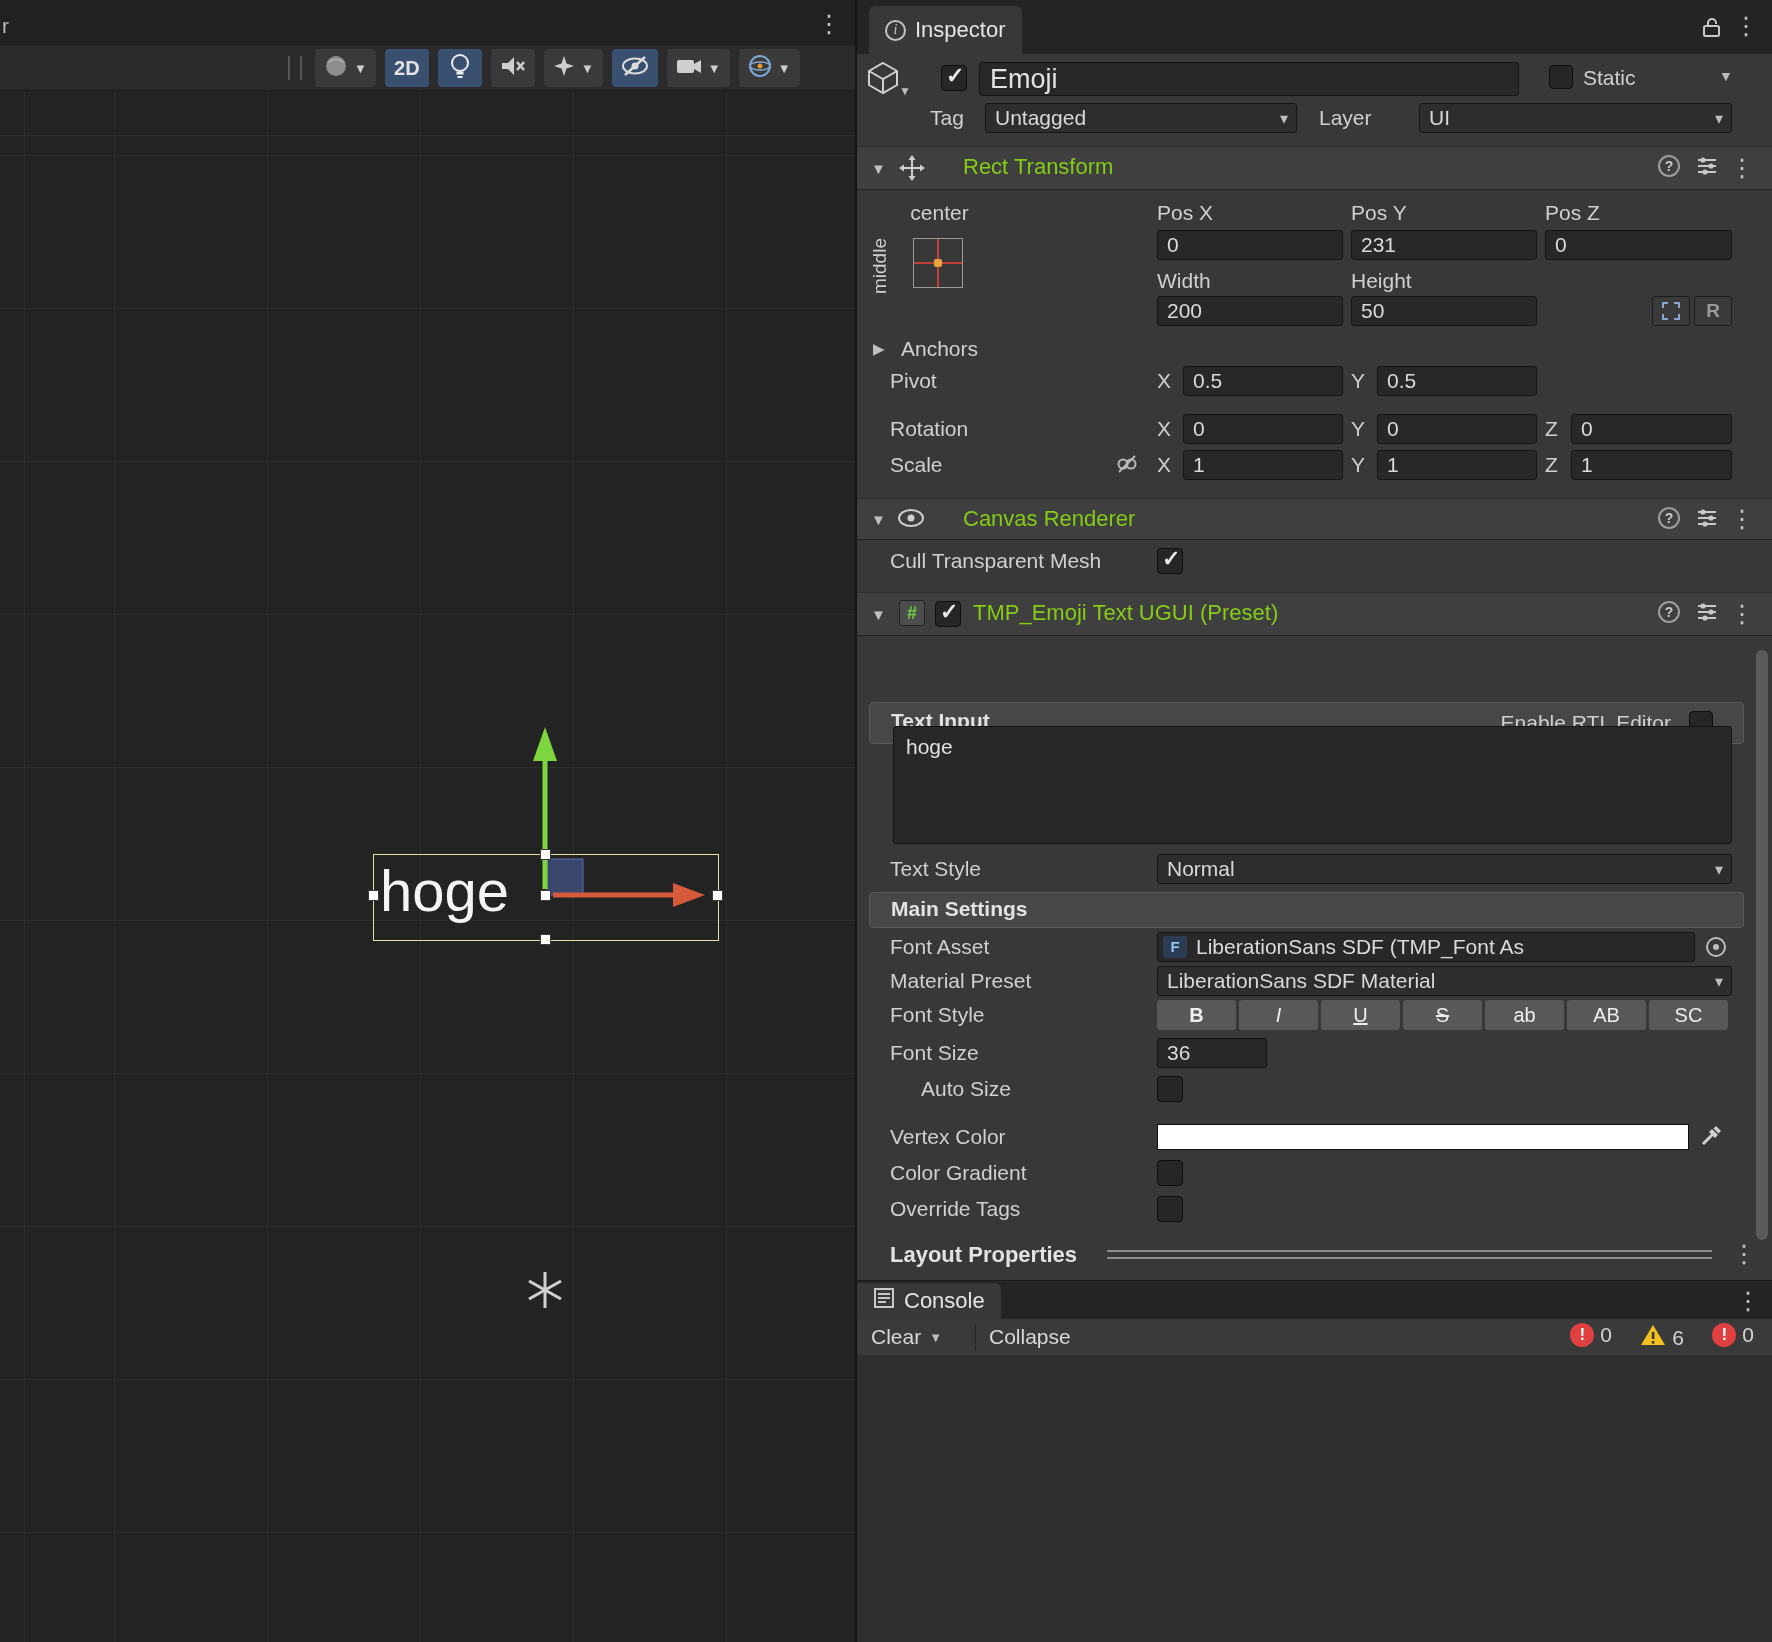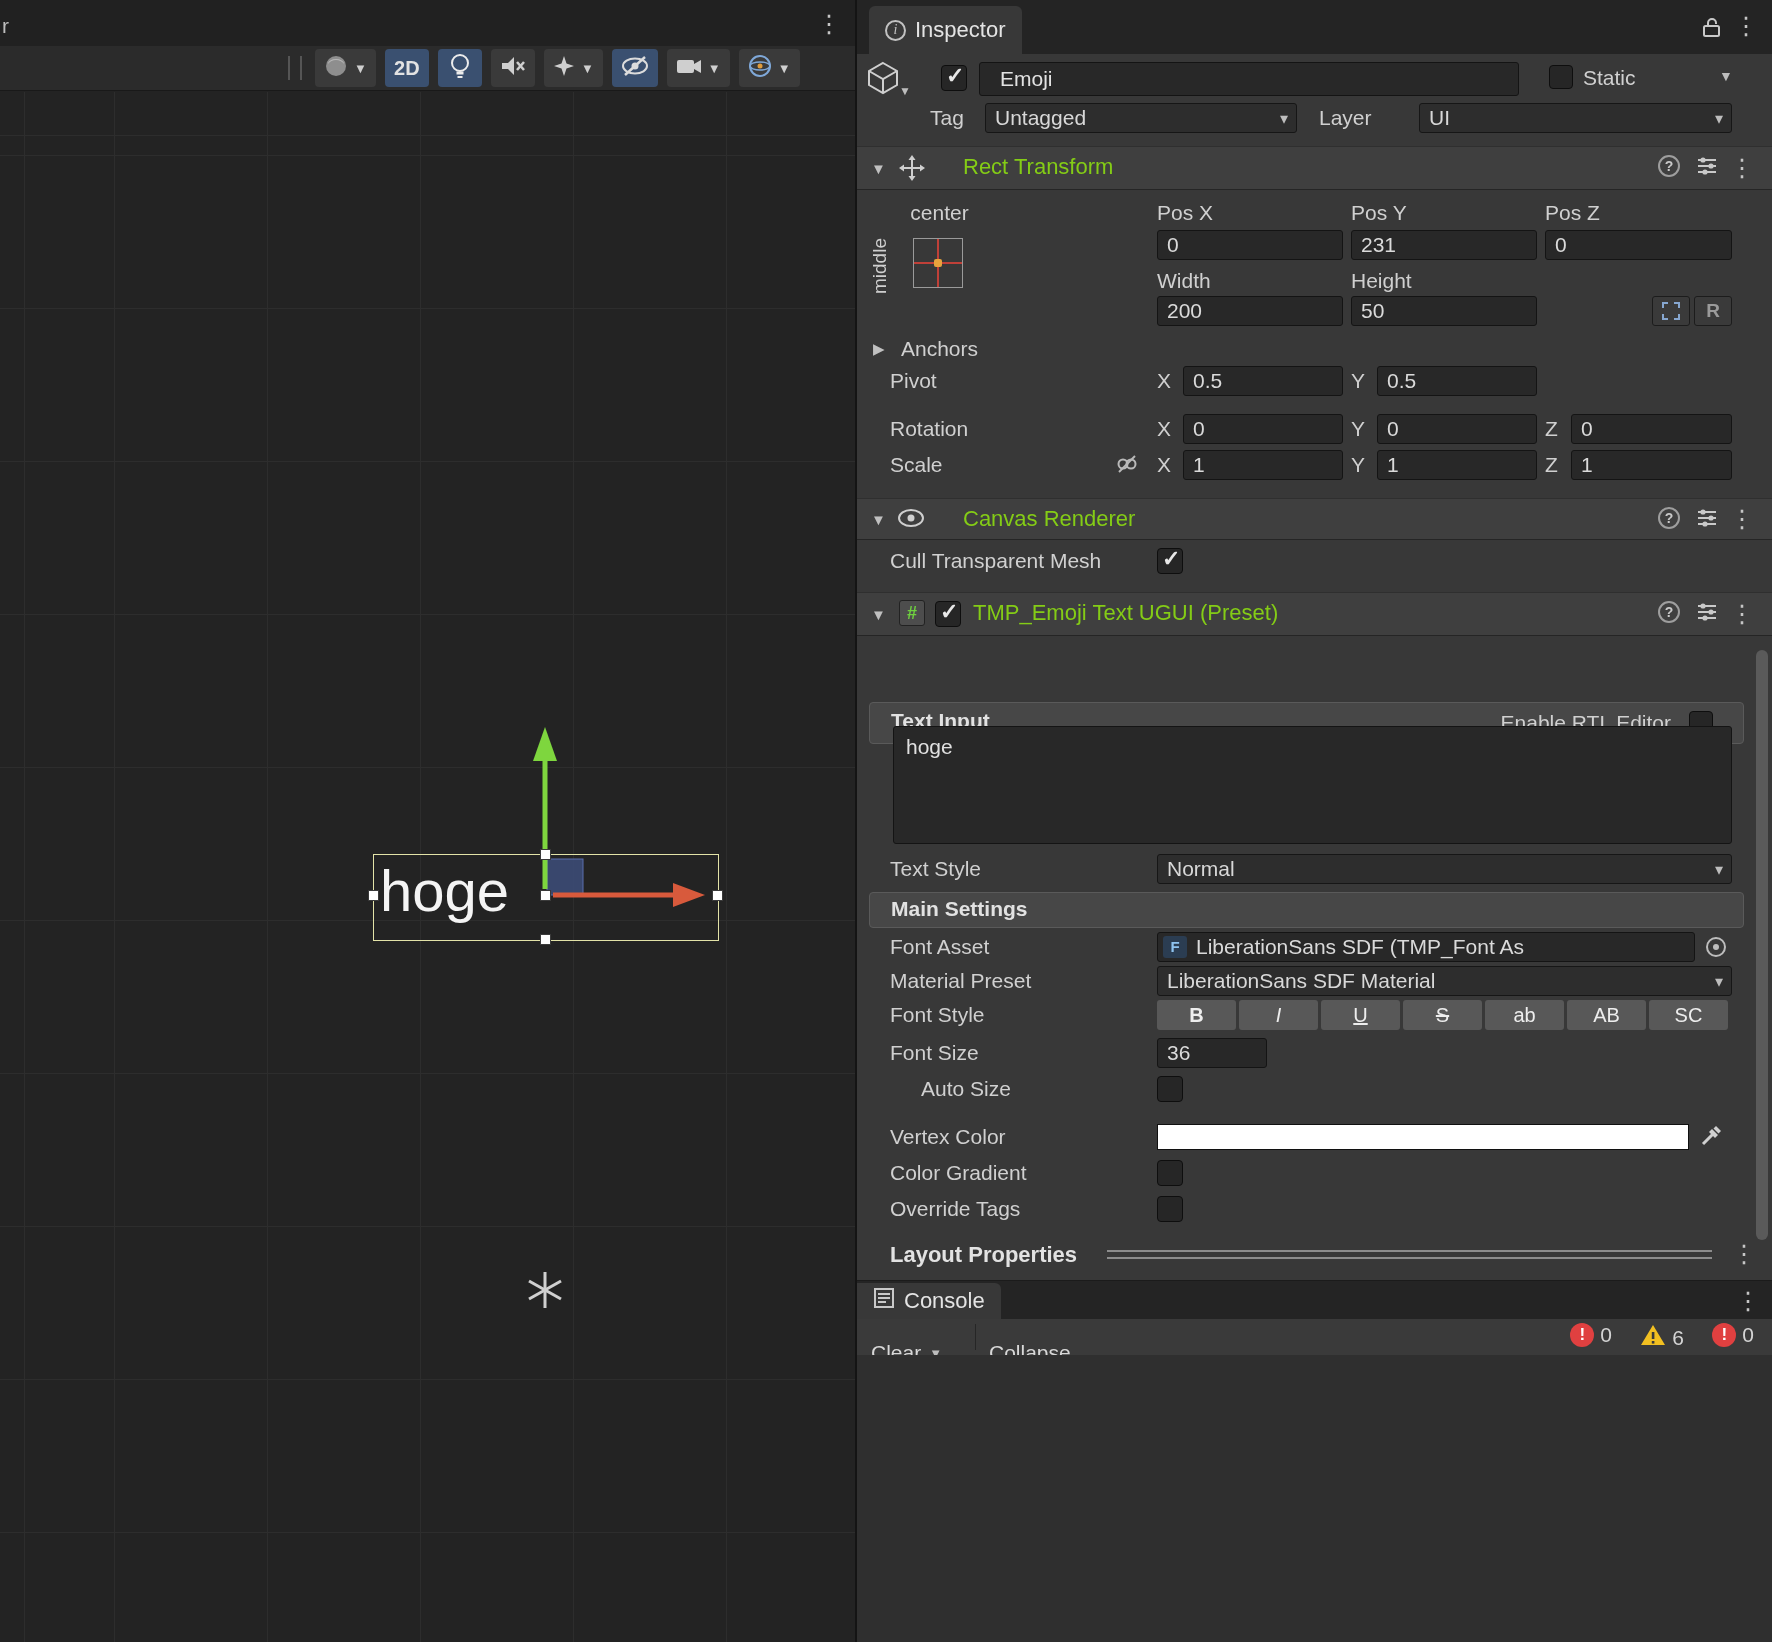--- a/index.html
+++ b/index.html
@@ -17,21 +17,21 @@
       font-size:21px;line-height:28px;color:#dadada;padding:0 9px;box-sizing:border-box;
       white-space:nowrap;overflow:hidden;}
   .dd{position:absolute;height:30px;background:#2d2d2d;border:1px solid #161616;border-radius:3px;
       font-size:21px;line-height:28px;color:#d8d8d8;padding:0 30px 0 9px;box-sizing:border-box;
       white-space:nowrap;overflow:hidden;}
   .dd::after{content:"▾";position:absolute;right:8px;top:1px;font-size:16px;color:#bdbdbd;}
   .cb{position:absolute;width:26px;height:26px;background:#262626;border:1px solid #0e0e0e;
       border-radius:4px;box-sizing:border-box;}
   .cb.on::after{content:"✓";position:absolute;left:4px;top:-3px;font-size:22px;color:#e8e8e8;font-weight:bold;}
   input.name-field{position:absolute;height:34px;background:#282828;border:1px solid #141414;border-radius:3px;
-      color:#e2e2e2;font-size:21px;padding:0 20px;box-sizing:border-box;font-family:"Liberation Sans",sans-serif;}
+      color:#e2e2e2;font-size:27px;padding:0 10px;box-sizing:border-box;font-family:"Liberation Sans",sans-serif;}
   
   #scene{position:absolute;left:0;top:0;width:855px;height:1642px;background:#232323;}
   #scene-top{position:absolute;left:0;top:0;right:0;height:46px;background:#212121;}
   #scene-toolbar{position:absolute;left:0;top:46px;right:0;height:45px;background:#2b2b2b;
       border-bottom:1px solid #191919;display:flex;align-items:center;gap:9px;padding-left:288px;box-sizing:border-box;}
   .drag-handle{width:10px;height:24px;border-left:2px solid #555;border-right:2px solid #555;margin-right:4px;}
   .tbtn{height:38px;min-width:44px;border-radius:4px;background:#3a3a3a;display:flex;align-items:center;
       justify-content:center;gap:6px;color:#e2e2e2;font-size:20px;font-weight:bold;padding:0 9px;box-sizing:border-box;}
   .tbtn.on{background:#3a5070;}
   .tb-arrow{font-size:13px;color:#cfcfcf;font-weight:normal;}
@@ -72,21 +72,21 @@
       font-size:19px;color:#cfcfcf;}
   .blueprint-ico{width:18px;height:18px;border:2px dashed #86a6cf;box-sizing:border-box;}
   .mini-btn{position:absolute;height:30px;background:#3a3a3a;border:1px solid #1c1c1c;border-radius:3px;
       display:flex;align-items:center;justify-content:center;box-sizing:border-box;color:#9a9a9a;font-size:19px;font-weight:bold;}
   .swatch{position:absolute;height:26px;background:#ffffff;border:1px solid #101010;box-sizing:border-box;}
   .dbl-line{position:absolute;height:9px;border-top:2px solid #8c8c8c;border-bottom:2px solid #8c8c8c;box-sizing:border-box;}
   
   #console{position:absolute;left:0;right:0;top:1280px;bottom:0;background:#313131;border-top:1px solid #1b1b1b;}
   #console-tabbar{position:absolute;left:0;top:0;right:0;height:44px;background:#242424;}
   #console-toolbar{position:absolute;left:0;top:38px;right:0;height:36px;background:#3a3a3a;border-bottom:1px solid #202020;}
-  .c-btn{position:absolute;top:16px;height:36px;display:flex;align-items:center;gap:8px;font-size:21px;color:#d8d8d8;padding:0 6px;}
+  .c-btn{position:absolute;top:0;height:36px;display:flex;align-items:center;gap:8px;font-size:21px;color:#d8d8d8;padding:0 6px;}
   .badge{position:absolute;top:4px;display:flex;align-items:center;gap:6px;font-size:21px;color:#d4d4d4;}
   .err-ico{width:24px;height:24px;border-radius:50%;background:#e04040;color:#fff;display:flex;align-items:center;
       justify-content:center;font-weight:bold;font-size:17px;}
   .scrollthumb{position:absolute;right:4px;width:12px;border-radius:6px;background:#5a5a5a;}
 </style>
 </head>
 <body>
 
 <div id="scene">
 

